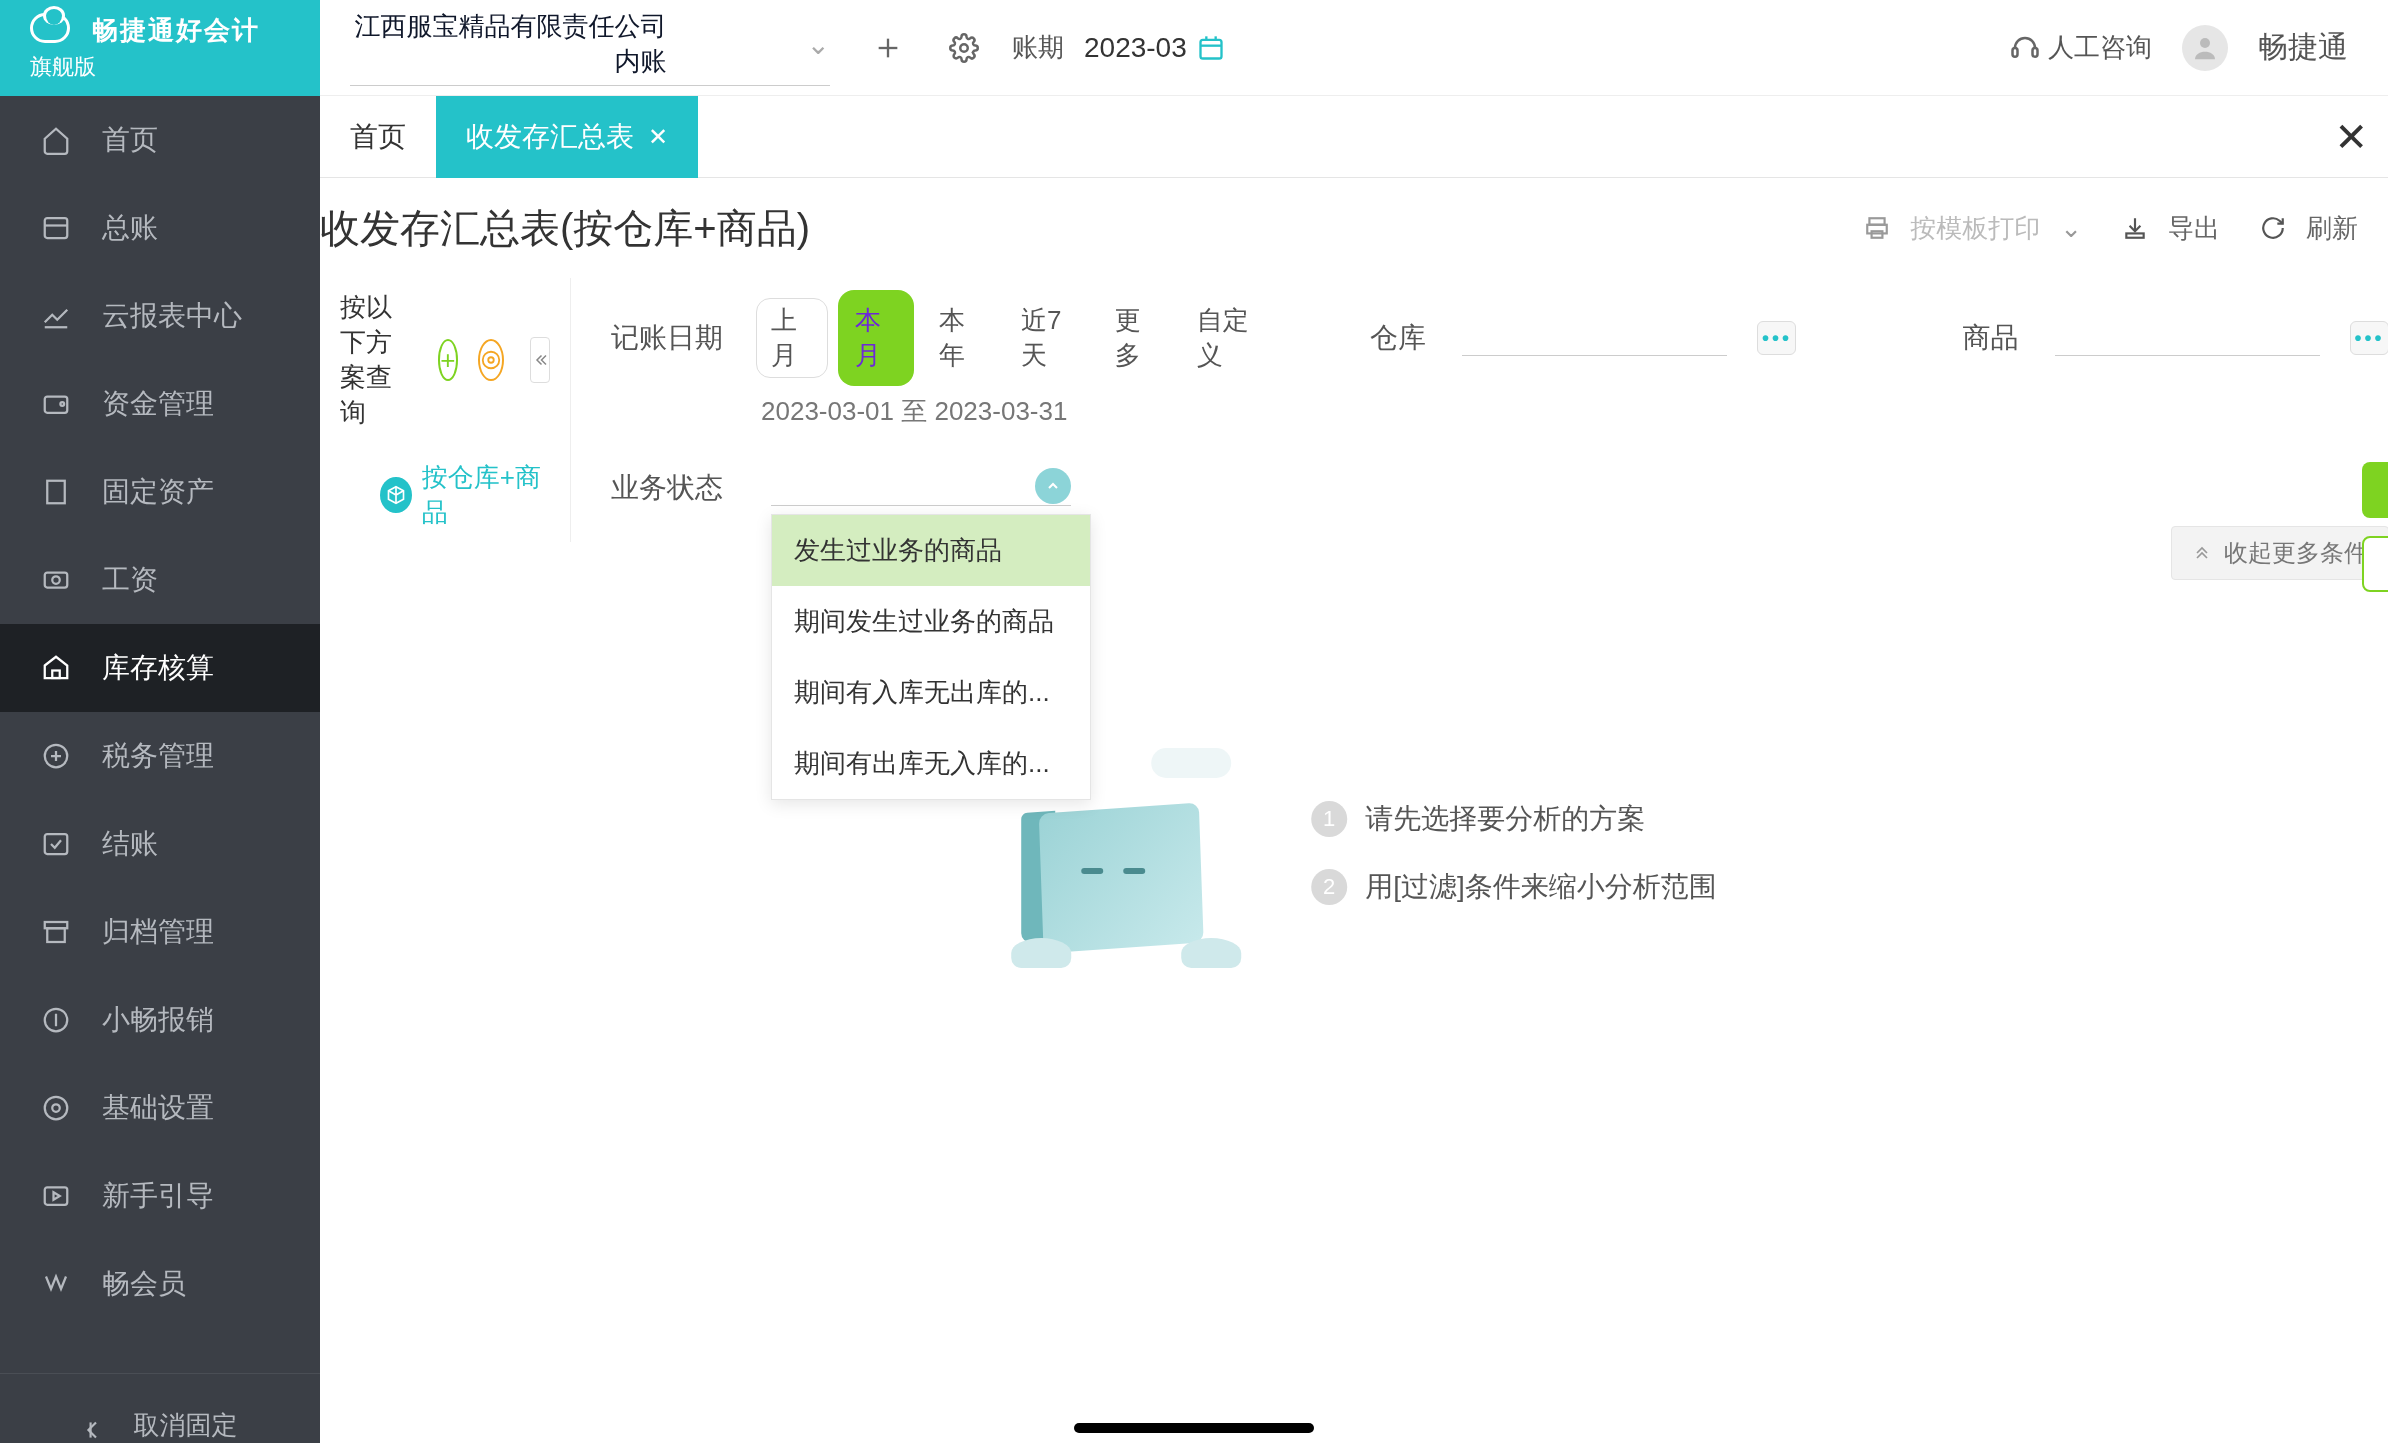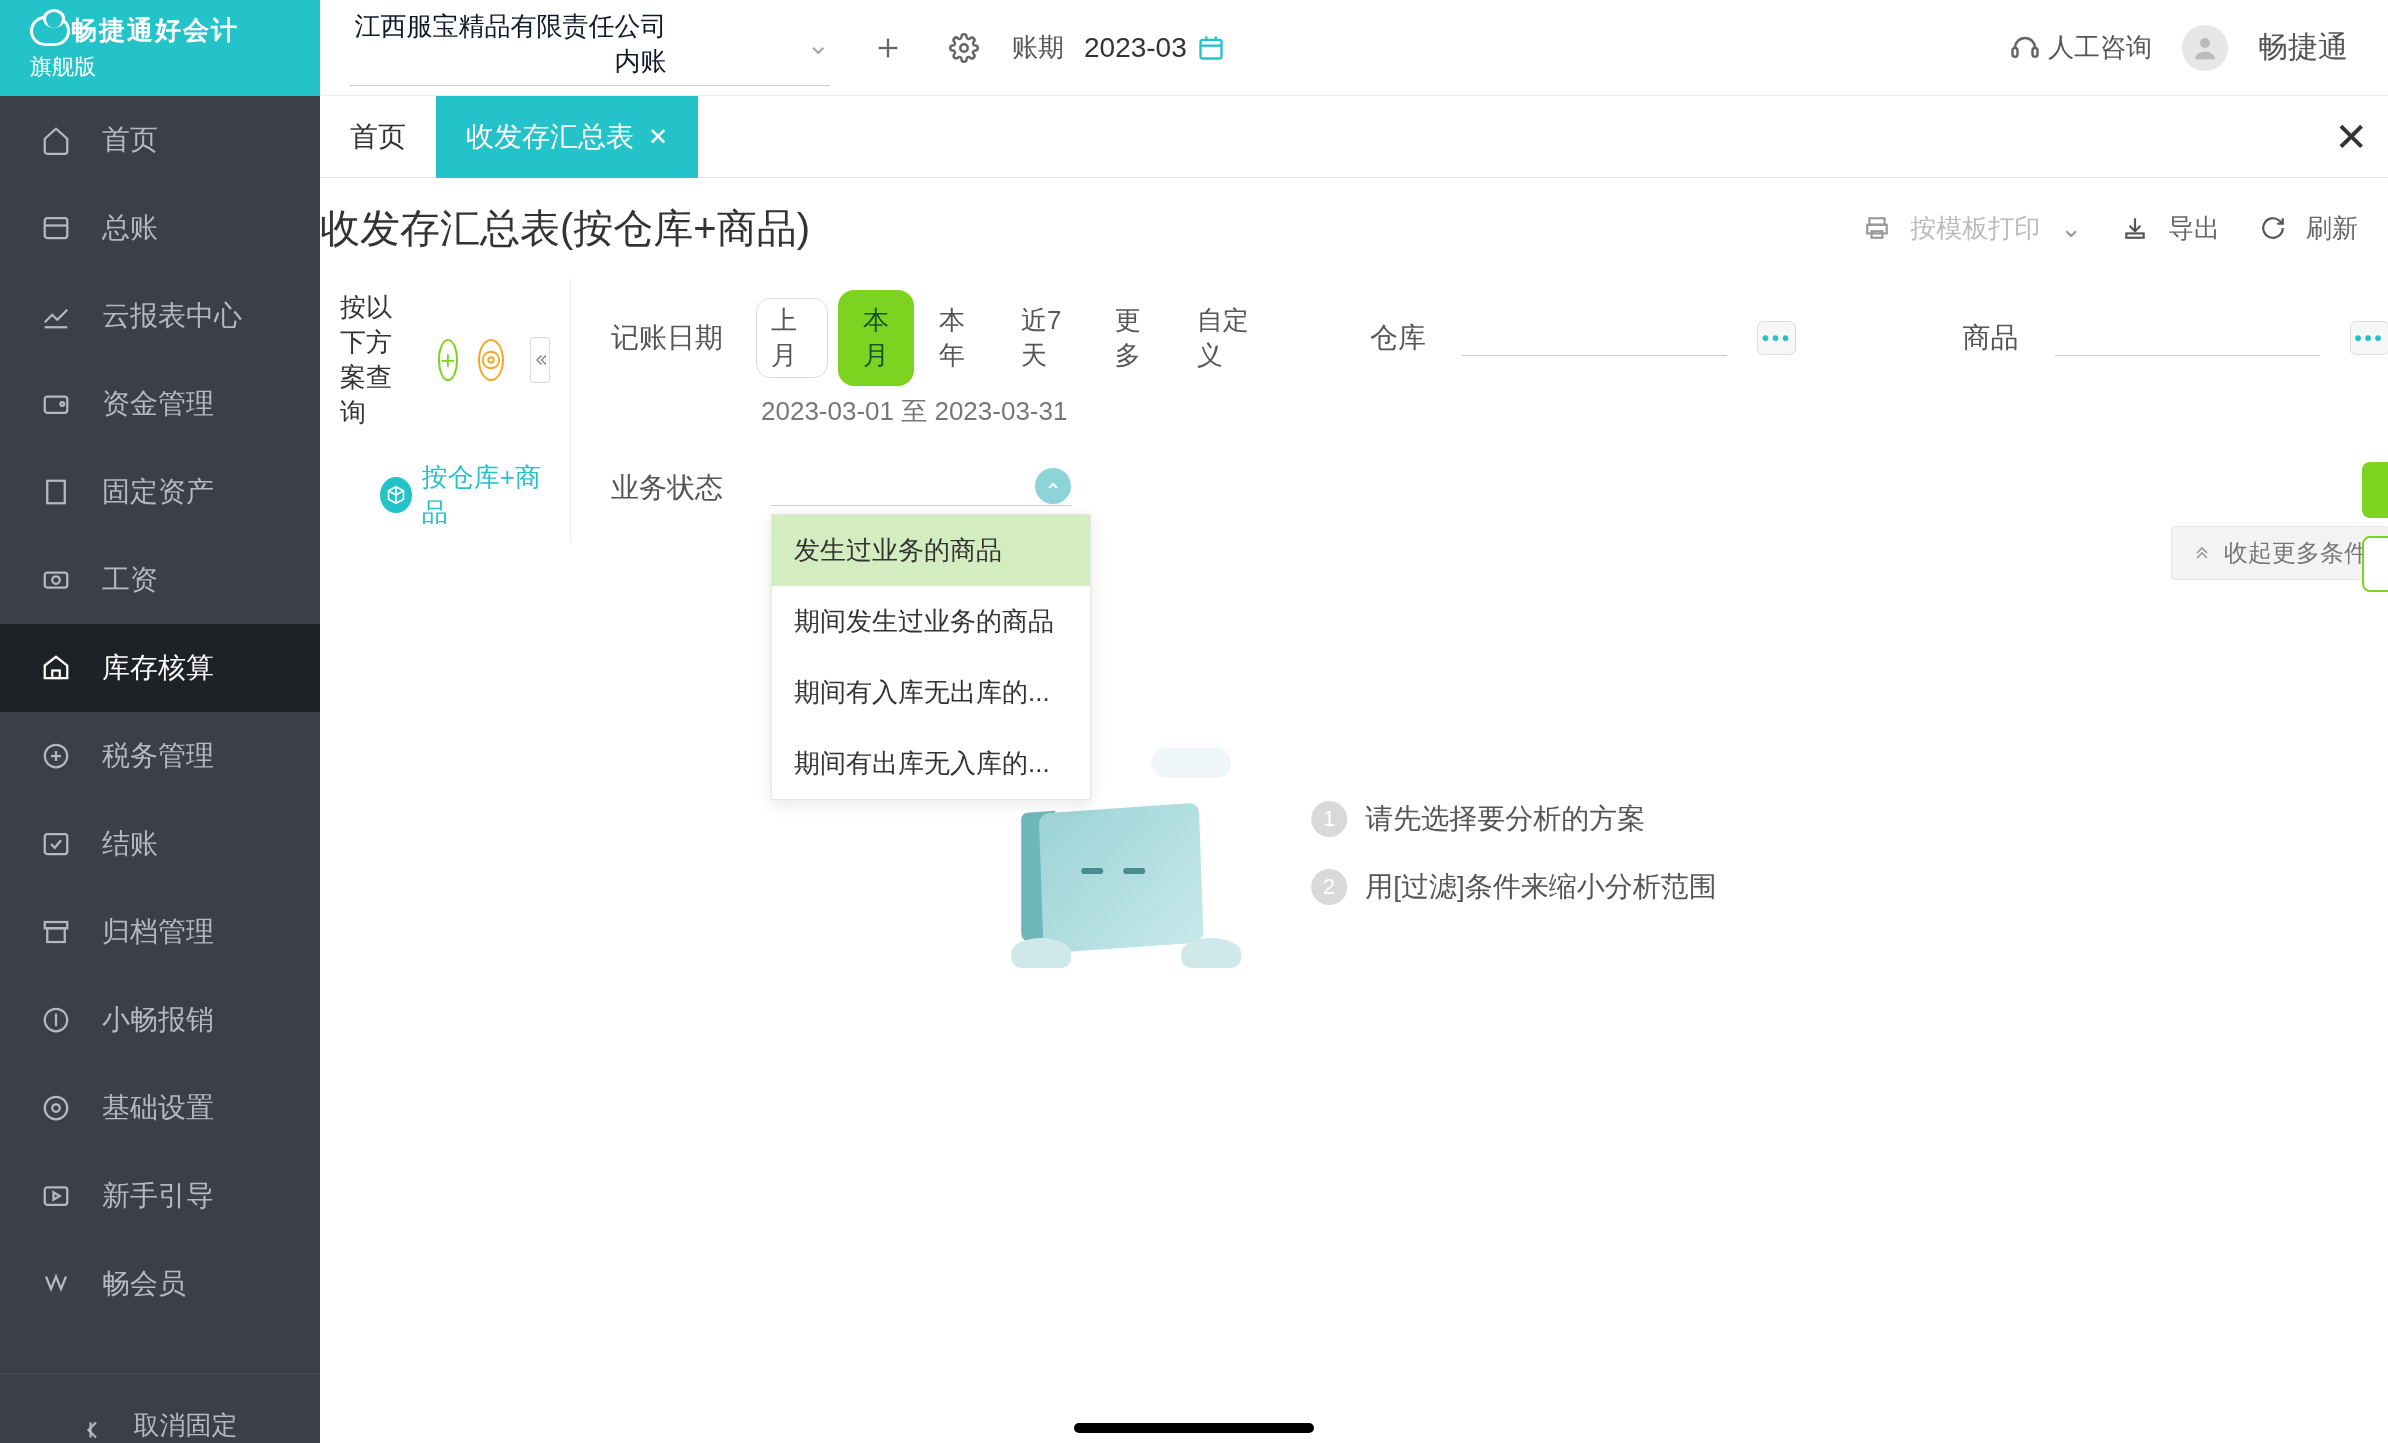--- a/index.html
+++ b/index.html
@@ -1,21 +1,21 @@
 <!DOCTYPE html>
 <html><head>
 <meta charset="utf-8">
 <style>
 * { margin: 0; padding: 0; box-sizing: border-box; font-family: -apple-system, "PingFang SC", "Microsoft YaHei", sans-serif; }
 body { width: 2388px; height: 1443px; background: #fff; overflow: hidden; position: relative; }
 
 
 .topbar { height: 96px; display: flex; align-items: center; padding-left: 0; border-bottom: 1px solid #eee; position: relative; }
 .logo-block { width: 320px; height: 96px; background: #24c2c9; color: #fff; display: flex; flex-direction: column; justify-content: center; padding-left: 30px; }
-.logo-top { display: flex; align-items: center; gap: 1px; }
+.logo-top { display: flex; gap: 22px; }
 .logo-top .cloud { width: 40px; height: 30px; border: 3px solid #fff; border-radius: 18px; position: relative; }
 .logo-top .cloud::after { content:''; position:absolute; width:16px; height:16px; border-radius:50%; border:3px solid #fff; top:-10px; left:10px; background:#24c2c9; border-bottom:none;}
 .logo-brand { font-size: 26px; font-weight: 600; letter-spacing: 2px; }
 .logo-sub { font-size: 22px; margin-top: 4px; }
 
 .company-select { margin-left: 30px; display: flex; align-items: center; gap: 140px; border-bottom: 1px solid #ccc; padding-bottom: 6px; width: 480px; }
 .company-name { font-size: 26px; color: #0f172a; text-align: right; }
 .chev-down { color: #aaa; font-size: 28px; }
 
 .topbar-icons { display: flex; align-items: center; gap: 40px; margin-left: 40px; }
@@ -61,21 +61,21 @@
 .collapse-btn { width:34px; height:46px; border:1px solid #ddd; border-radius:4px; display:flex; align-items:center; justify-content:center; color:#888; margin-left:6px; cursor:pointer; }
 .scheme-pill { margin-top:30px; display:flex; align-items:center; gap:10px; color:#24c2c9; font-size:26px; padding-left:40px; }
 .scheme-icon { width:36px; height:36px; border-radius:50%; background:#24c2c9; display:flex; align-items:center; justify-content:center; color:#fff; font-size:20px; }
 
 .filter-right { flex:1; padding: 12px 40px; position:relative; }
 .fr-row { display:flex; align-items:center; gap:30px; margin-bottom: 8px; }
 .fr-label { font-size:28px; color:#555; width:130px; }
 .period-chips { display:flex; align-items:center; gap:10px; }
 .chip { font-size:26px; color:#555; padding:4px 14px; border:1px solid transparent; border-radius:14px; cursor:pointer; }
 .chip.outlined { border-color:#ddd; }
-.chip.active { background:#7ed321; color:#14532d; border-radius:16px; padding:12px 16px;text-align:center; }
+.chip.active { background:#7ed321; color:#6d28d9; border-radius:16px; padding:12px 16px; }
 .period-range { font-size:26px; color:#777; margin-left:150px; }
 .underline-field { border-bottom:1px solid #ccc; width:300px; height:36px; }
 .dots-btn { width:44px; height:34px; border:1px solid #ddd; border-radius:6px; background:#f7f7f7; color:#24c2c9; display:flex; align-items:center; justify-content:center; cursor:pointer; letter-spacing:3px; font-weight:bold; font-size:20px; }
 
 .status-select { border-bottom:1px solid #ccc; width:300px; height:36px; position:relative; }
 .status-caret { position:absolute; right:0; top:-2px; width:36px; height:36px; border-radius:50%; background:#8cd4d8; color:#fff; display:flex; align-items:center; justify-content:center; font-size:20px; cursor:pointer; }
 .dropdown { position:absolute; top:44px; left:0; width:320px; background:#fff; border:1px solid #e5e5e5; box-shadow:0 4px 16px rgba(0,0,0,0.1); z-index:50; }
 .dropdown-item { padding:18px 22px; font-size:26px; color:#333; cursor:pointer; white-space:nowrap; overflow:hidden; text-overflow:ellipsis; }
 .dropdown-item.highlight { background:#d4edc0; }
 

